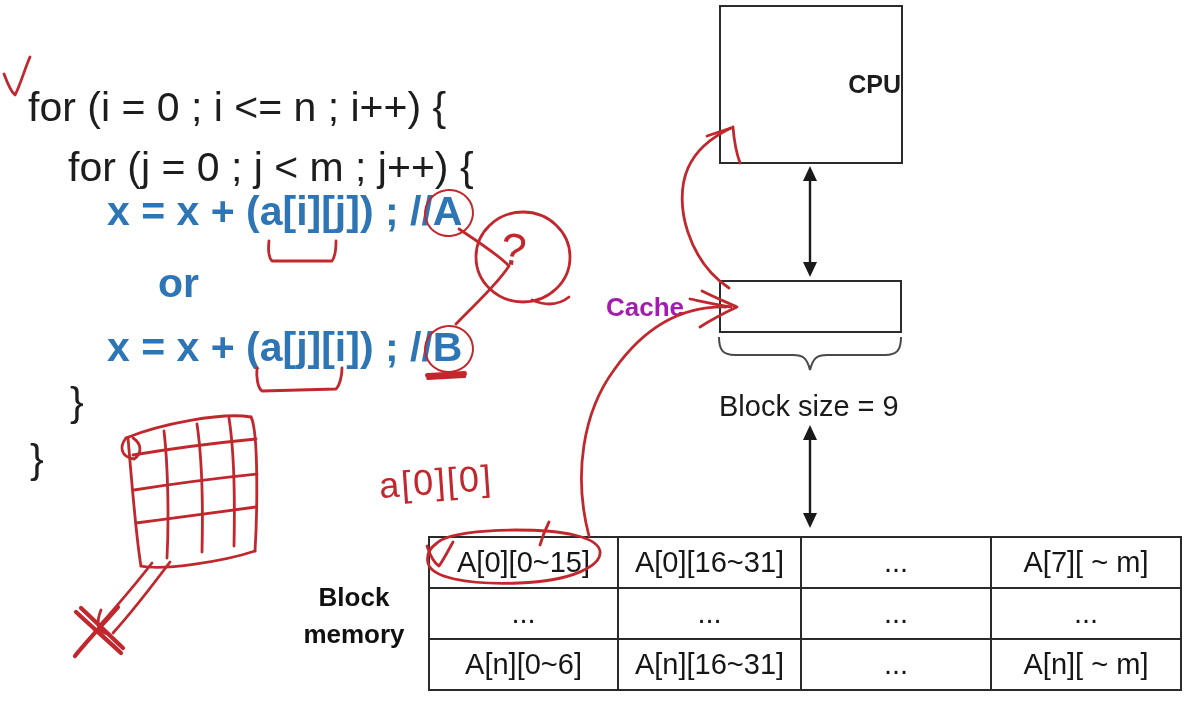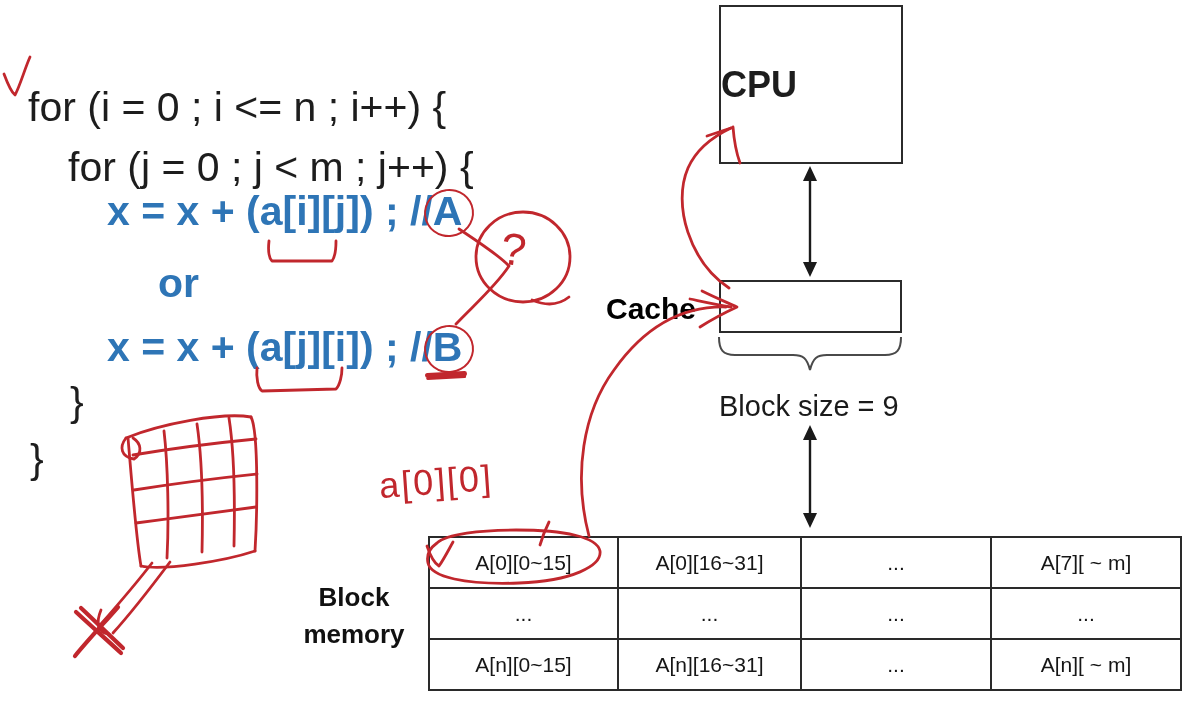--- a/index.html
+++ b/index.html
@@ -26,32 +26,32 @@
     transform:rotate(-7deg); pointer-events:none;
   }
   .circled.underlined::before{
     content:""; position:absolute; left:-8px; right:-4px; bottom:-11px; height:5px;
     background:var(--red); border-radius:3px; transform:rotate(-3deg);
     box-shadow:0 3px 0 -1px var(--red);
   }
   
   .hw-box{
     position:absolute; border:2.5px solid var(--line); background:#fff;
-    display:flex; align-items:center; justify-content:flex-start;
-    font-weight:bold; font-size:36px;
+    display:flex; align-items:center; justify-content:flex-end;
+    font-weight:bold; font-size:25px;
   }
-  .side-label{ position:absolute; font-weight:bold; font-size:30px; color:#000000; }
+  .side-label{ position:absolute; font-weight:bold; font-size:26px; color:#a21caf; }
   .plain-label{ position:absolute; font-size:29px; color:#1a1a1a; }
   .mm-label{ position:absolute; width:126px; text-align:center; font-weight:bold;
     font-size:26px; line-height:37px; color:#111; }
   
   .mem-table{ position:absolute; left:428px; top:536px; border-collapse:collapse; table-layout:fixed; }
   .mem-table td{
     border:2.5px solid #2a2a2a; height:49px; text-align:center; vertical-align:middle;
-    font-size:21px; color:#161616; padding:0 4px; background:transparent;
+    font-size:29px; color:#161616; padding:0 4px; background:transparent;
   }
   
   .hand{ position:absolute; color:var(--red); }
   .qmark{ left:501px; top:224px; font-size:45px; font-weight:500; transform:rotate(7deg); }
   .cellref{ left:379px; top:461px; font-size:36px; letter-spacing:2px; transform:rotate(-4deg); }
   .overlay{ position:absolute; left:0; top:0; width:1185px; height:713px; pointer-events:none; }
 </style>
 </head>
 <body>
 
@@ -87,21 +87,21 @@
       <td style="width:180px">...</td>
       <td style="width:180px">A[7][ ~ m]</td>
     </tr>
     <tr>
       <td>...</td>
       <td>...</td>
       <td>...</td>
       <td>...</td>
     </tr>
     <tr>
-      <td>A[n][0~15]</td>
+      <td>A[n][0~6]</td>
       <td>A[n][16~31]</td>
       <td>...</td>
       <td>A[n][ ~ m]</td>
     </tr>
   </tbody>
     </table>
 
   <div class="hand qmark">?</div>
   <div class="hand cellref">a[0][0]</div>
 

